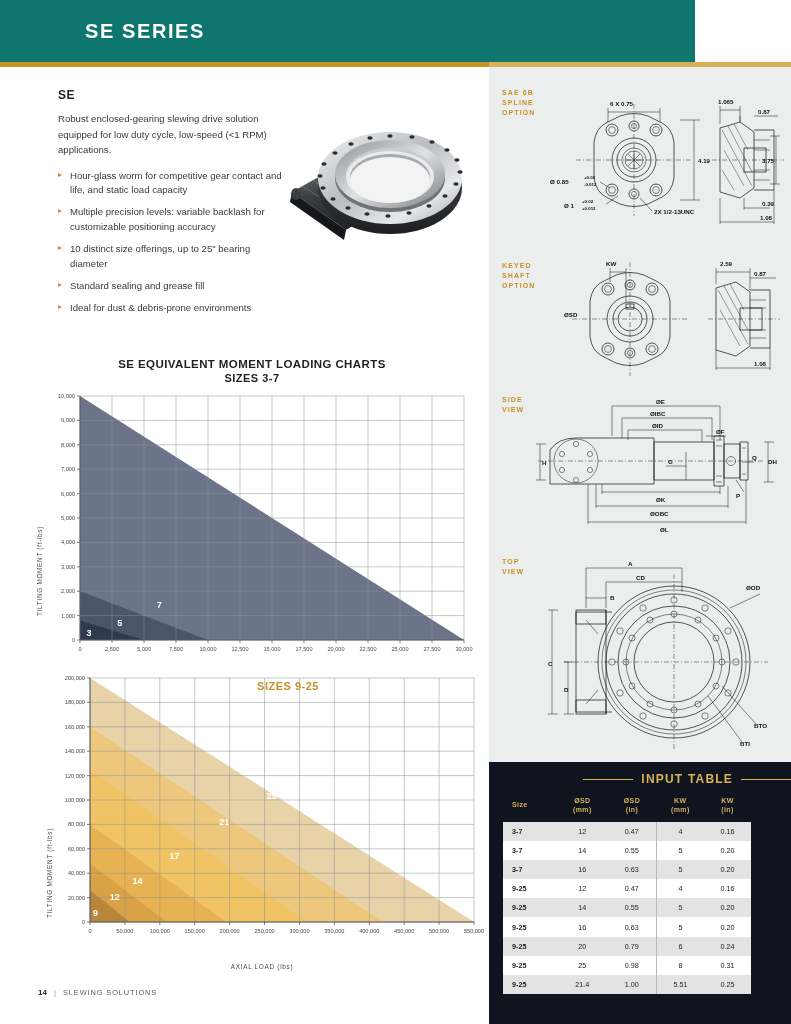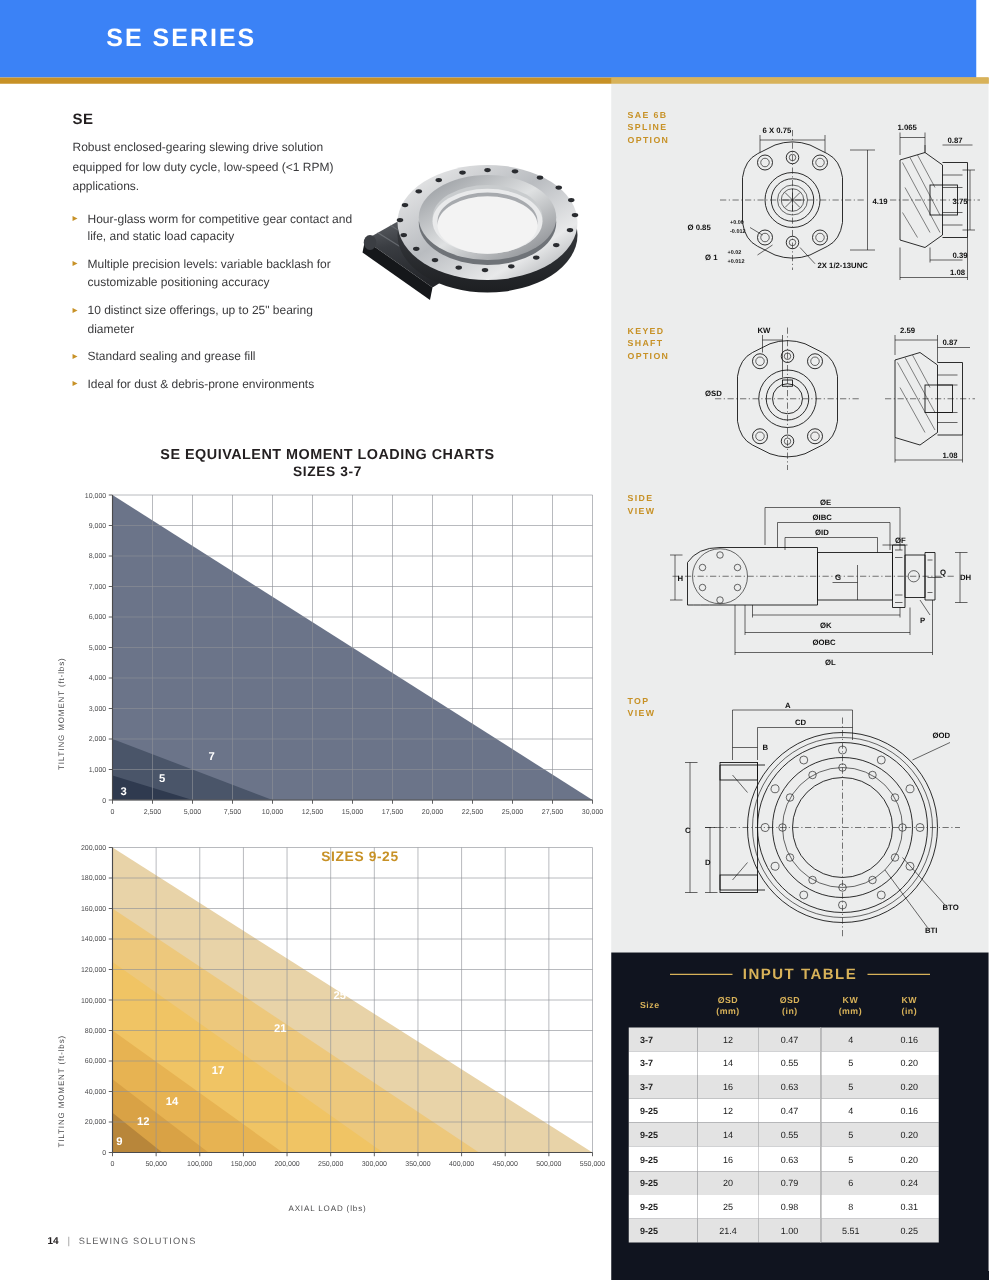--- a/index.html
+++ b/index.html
@@ -6,22 +6,22 @@
   html, body {
     width: 791px; height: 1024px;
     background: #ffffff;
     font-family: "Liberation Sans", sans-serif;
     overflow: hidden;
   }
   .page { position: relative; width: 791px; height: 1024px; background: #fff; }
 
   
   .header {
-    position: absolute; left: 0; top: 0; width: 781px; height: 62px;
-    background: #3b82f6;
+    position: absolute; left: 0; top: 0; width: 695px; height: 62px;
+    background: #0f766e;
   }
   .header-title {
     position: absolute; left: 85px; top: 20px;
     color: #ffffff; font-size: 20px; font-weight: bold;
     letter-spacing: 1.6px;
   }
   .gold-rule {
     position: absolute; left: 0; top: 62px; width: 791px; height: 5px;
     background: #c79126;
   }
@@ -90,21 +90,21 @@
   .dthin { stroke: #111; stroke-width: .5; fill: none; }
   .dcent { stroke: #111; stroke-width: .45; fill: none; stroke-dasharray: 5 2 1 2; }
 
   
   .table-panel {
     position: absolute; left: 489px; top: 762px; width: 302px; height: 262px;
     background: #10141f;
   }
   .table-title-row {
     position: absolute; left: 0; top: 10px; width: 302px;
-    display: flex; align-items: center; justify-content: center; gap: 8px;
+    display: flex; align-items: center; justify-content: flex-end; gap: 8px;
   }
   .table-title {
     color: #d8b259; font-size: 12px; font-weight: bold; letter-spacing: 1.2px;
   }
   .ttl-rule { height: 1px; background: #d8b259; width: 50px; }
   .tbl { position: absolute; left: 14px; top: 32px; width: 248px; border-collapse: collapse; }
   .tbl th {
     color: #d8b259; font-size: 7px; font-weight: bold; letter-spacing: .4px;
     padding: 3px 0 7px 0; line-height: 1.25; text-align: center;
   }
@@ -208,21 +208,21 @@
         <ellipse cx="51" cy="80" rx="2.6" ry="1.7"></ellipse>
           <ellipse cx="48" cy="68" rx="2.6" ry="1.7"></ellipse>
         <ellipse cx="52" cy="56" rx="2.6" ry="1.7"></ellipse>
           <ellipse cx="63" cy="45" rx="2.6" ry="1.7"></ellipse>
         <ellipse cx="79" cy="36" rx="2.6" ry="1.7"></ellipse>
           <ellipse cx="98" cy="30" rx="2.6" ry="1.7"></ellipse>
       </g>
     </g>
   </svg>
 
-  <div class="chart-block" style="left:38px; top:358px; width:448px;">
+  <div class="chart-block" style="left:28px; top:358px; width:448px;">
     <div class="chart-title">SE EQUIVALENT MOMENT LOADING CHARTS</div>
     <div class="chart-subtitle" id="sub1" style="color: rgb(35, 31, 32);">SIZES 3-7</div>
     <svg id="svg1" width="448" height="288" viewBox="0 0 448 288" style="margin-top:2px">
         <rect x="52" y="10" width="384" height="244" fill="#ffffff"></rect>
         <polygon points="52,254 52,10 436,254" fill="#6b7489"></polygon>
         <polygon points="52,254 52,205.2 180,254" fill="#4a5569"></polygon>
         <polygon points="52,254 52,234.48 116,254" fill="#2f3a4f"></polygon>
         <line x1="52" y1="10" x2="52" y2="254" stroke="#8d9097" stroke-width="0.5"></line>
         <line x1="84" y1="10" x2="84" y2="254" stroke="#8d9097" stroke-width="0.5"></line>
         <line x1="116" y1="10" x2="116" y2="254" stroke="#8d9097" stroke-width="0.5"></line>

